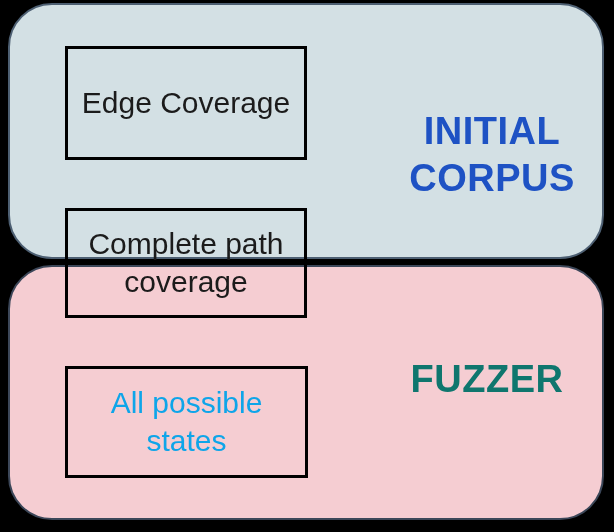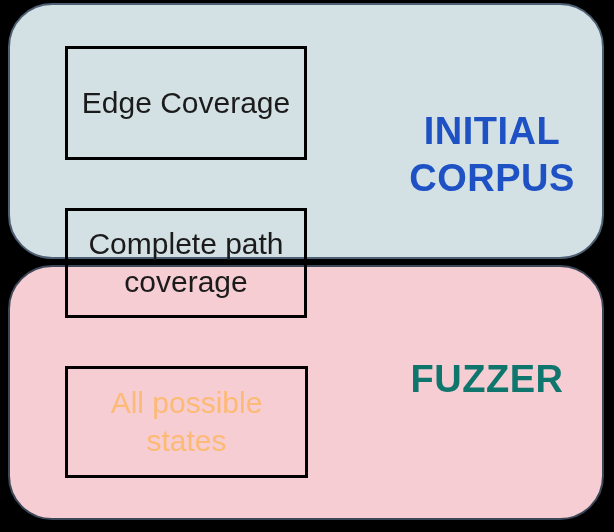--- a/index.html
+++ b/index.html
@@ -107,18 +107,18 @@
 
   <div class="node-box box-edge" style="border-color: rgb(0, 0, 0); color: rgb(27, 27, 27);">
     <span>Edge Coverage</span>
   </div>
 
   <div class="node-box box-complete" style="border-color: rgb(0, 0, 0); color: rgb(27, 27, 27);">
     <span>Complete path
 coverage</span>
   </div>
 
-  <div class="node-box box-states" style="border-color: rgb(0, 0, 0); color: #fdba74;">
+  <div class="node-box box-states" style="border-color: rgb(0, 0, 0); color: #0ea5e9;">
     <span>All possible
 states</span>
   </div>
 
 </div>
 
 </body></html>

